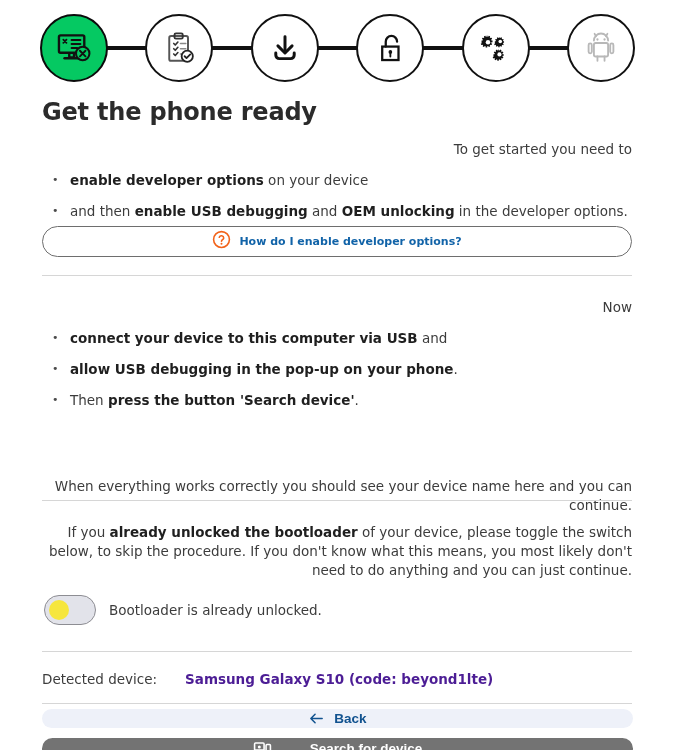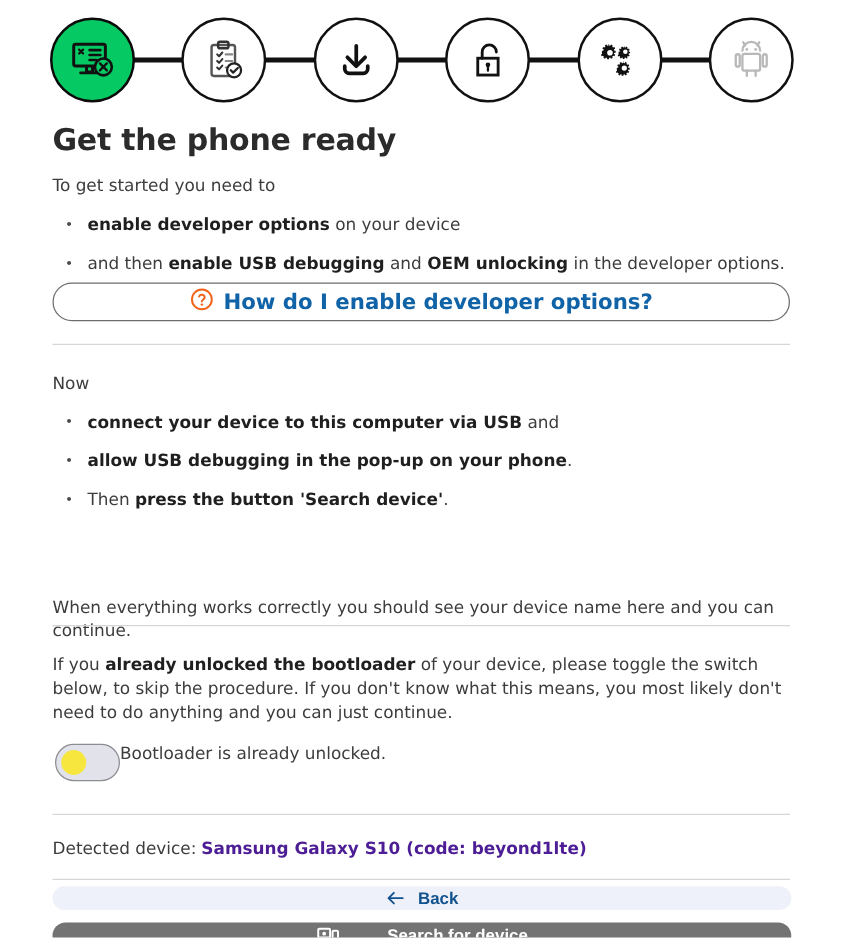--- a/index.html
+++ b/index.html
@@ -67,20 +67,21 @@
     top: 98px;
     font-size: 24px;
     font-weight: 700;
     color: #2b2b2b;
     letter-spacing: -0.2px;
   }
   .body-text {
     font-size: 13.5px;
     line-height: 19px;
     color: #3c3c3c;
+    text-align: right;
   }
   .lead {
     position: absolute;
     left: 42px;
     top: 140px;
     width: 590px;
   }
   ul.bullets {
     list-style: none;
     margin: 0;
@@ -115,21 +116,21 @@
     border-radius: 17px;
     background: #ffffff;
     display: flex;
     align-items: center;
     justify-content: center;
     gap: 8px;
     cursor: pointer;
     box-sizing: border-box;
   }
   .help-label {
-    font-size: 17px;
+    font-size: 11px;
     font-weight: 700;
     color: #1163a8;
   }
 
   
   .divider {
     position: absolute;
     left: 42px;
     width: 590px;
     height: 1px;
@@ -143,21 +144,22 @@
   .sec-now     { position: absolute; left: 42px; top: 298px; width: 590px; }
   .sec-after   { position: absolute; left: 42px; top: 445px; width: 590px; margin-top: 32px; }
   .sec-boot    { position: absolute; left: 42px; top: 523px; width: 590px; }
 
   
   .toggle-row {
     position: absolute;
     left: 44px;
     top: 595px;
     display: flex;
-    align-items: flex-start;
+    align-items: center;
+    gap: 13px;
   }
   .toggle {
     width: 52px;
     height: 30px;
     border-radius: 15px;
     background: #e2e3ea;
     border: 1.3px solid #8d8d93;
     position: relative;
     cursor: pointer;
     box-sizing: border-box;
@@ -173,21 +175,21 @@
   }
   .toggle-label { font-size: 13.5px; color: #3c3c3c; }
 
   
   .detected {
     position: absolute;
     left: 42px;
     top: 671px;
     display: flex;
     align-items: baseline;
-    gap: 4px;
+    gap: 28px;
   }
   .detected-label { font-size: 13.5px; color: #3c3c3c; }
   .detected-value { font-size: 13.5px; font-weight: 700; color: #4c1d95; }
 
   
   .footer {
     position: absolute;
     left: 42px;
     top: 709px;
     width: 591px;

